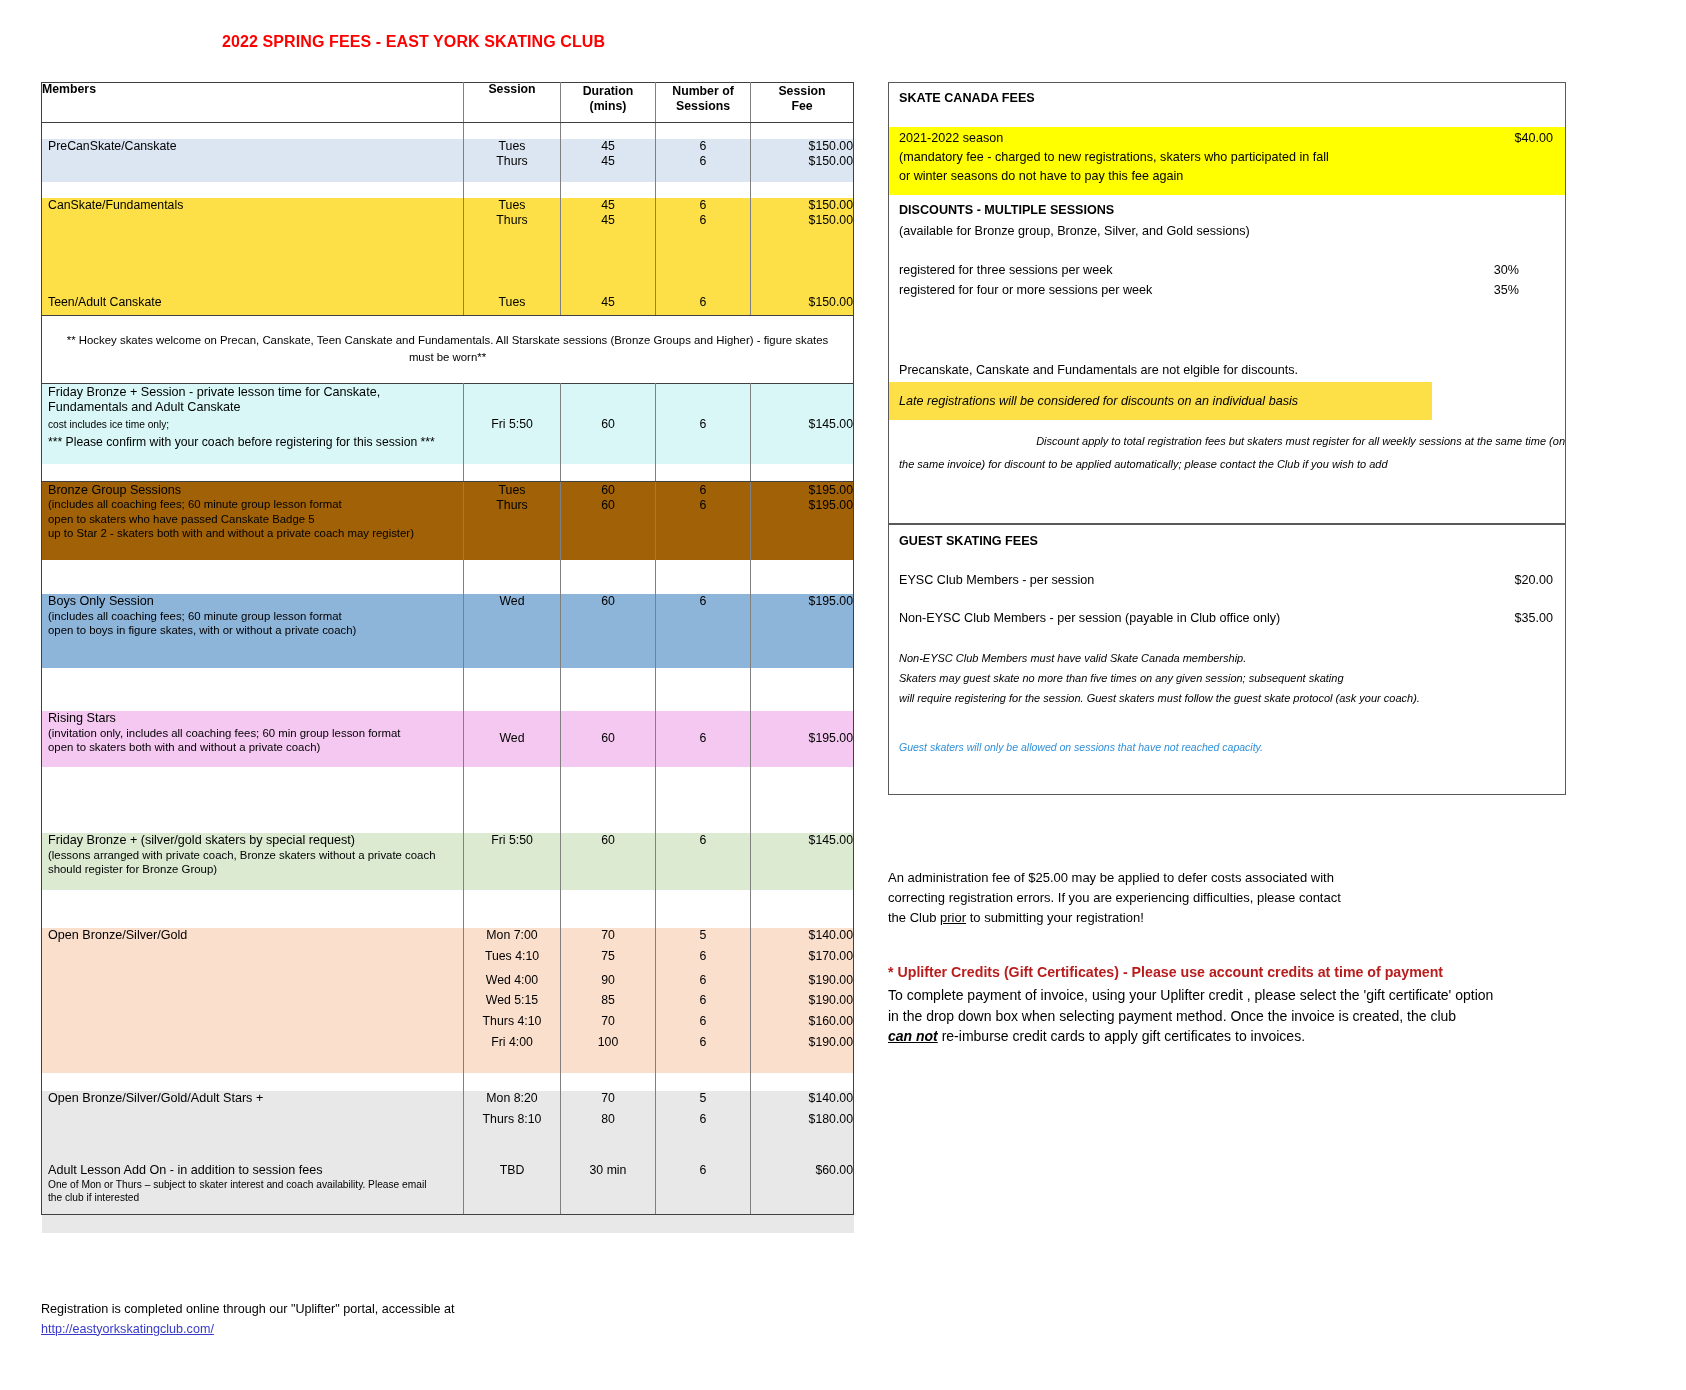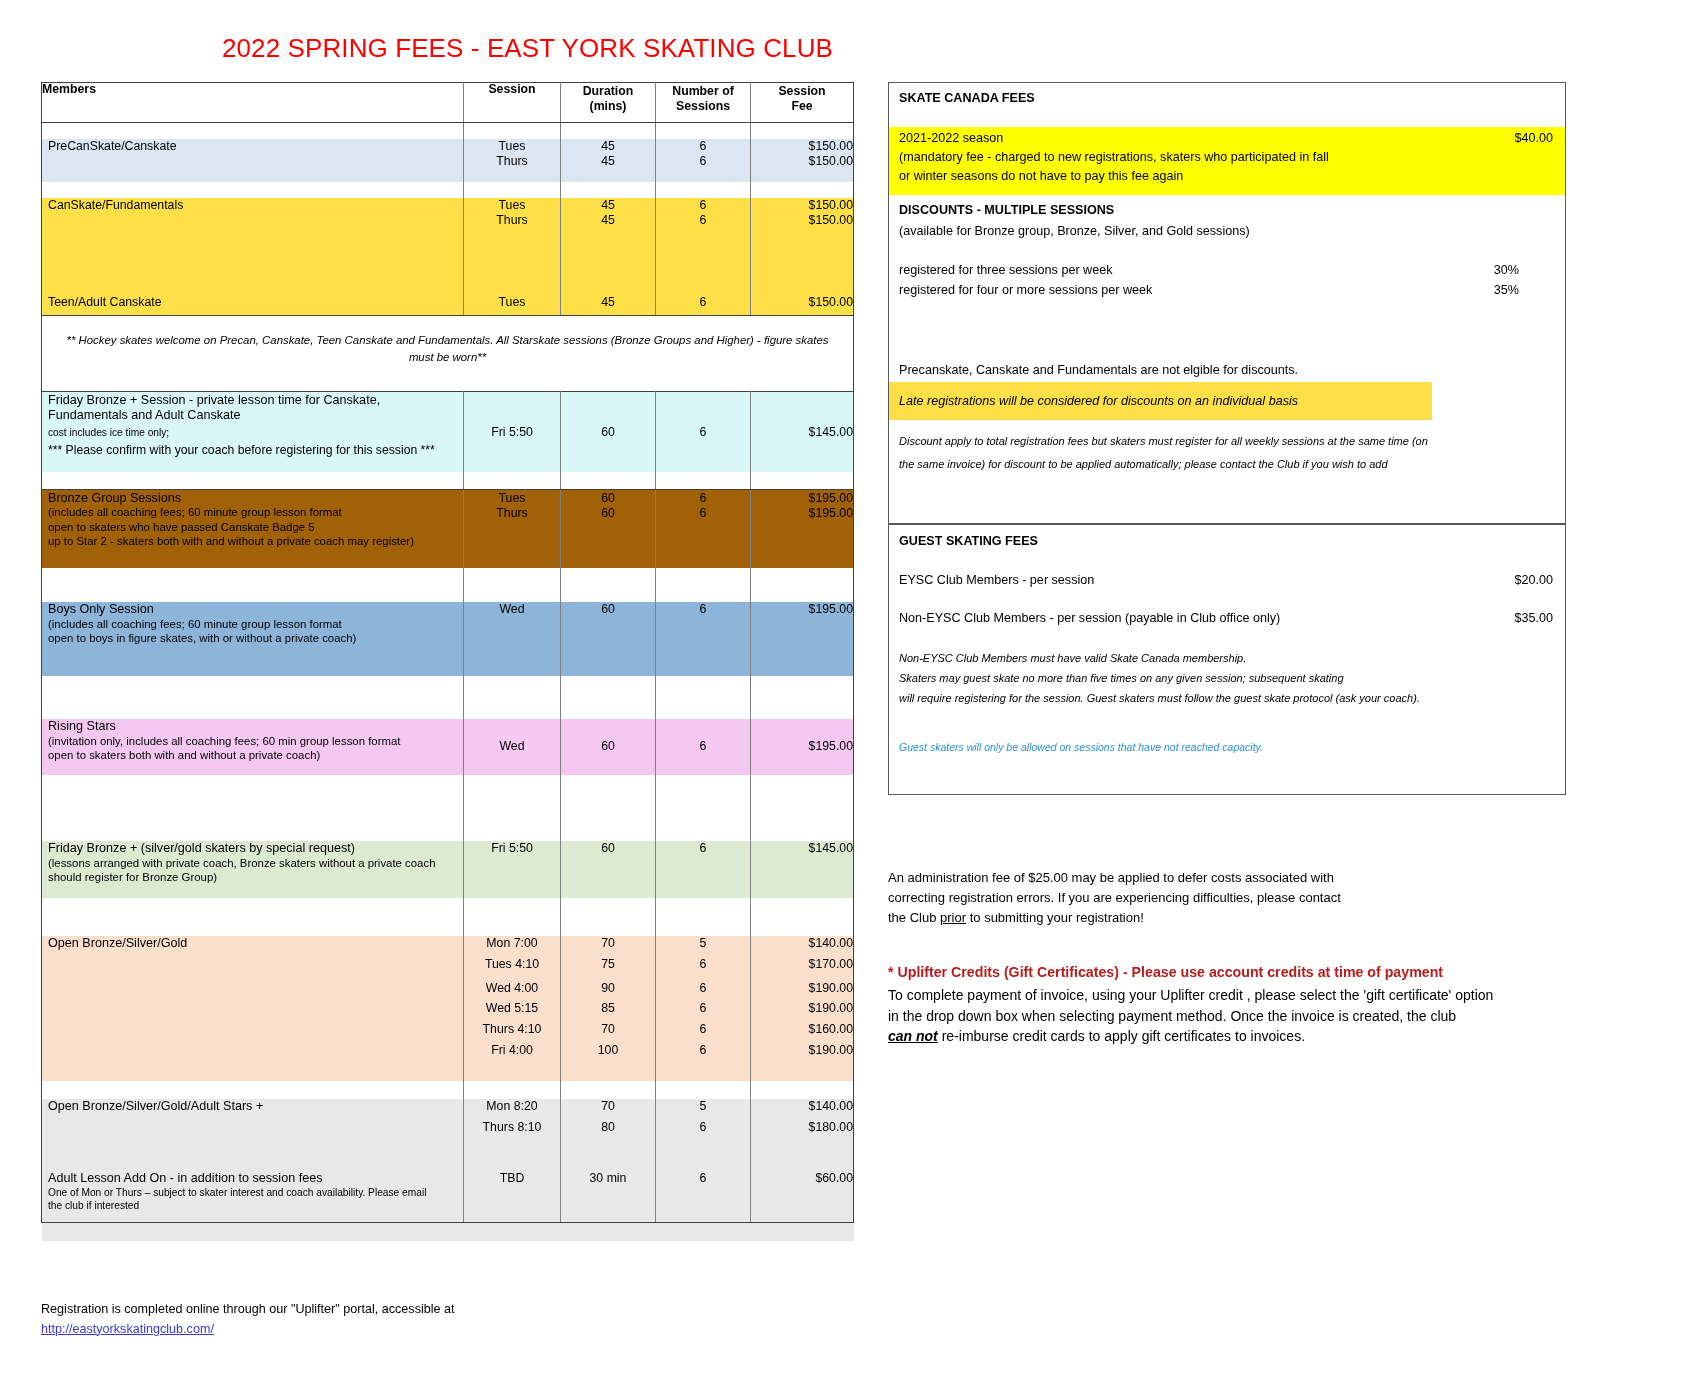--- a/index.html
+++ b/index.html
@@ -19,22 +19,22 @@
     position: relative;
     width: 1686px;
     height: 1390px;
   }
 
   
   .doc-title {
     position: absolute;
     left: 222px;
     top: 33px;
-    font-size: 26px;
-    font-weight: normal;
+    font-size: 16px;
+    font-weight: bold;
     color: #ff0000;
     letter-spacing: 0.1px;
     white-space: nowrap;
   }
 
   
   .left-table {
     position: absolute;
     left: 41px;
     top: 82px;
@@ -297,21 +297,21 @@
         <span class="val-line">45</span>
       </td>
       <td class="bd-r-thin bd-b fill-tan ctr">
         <span class="val-line">6</span>
       </td>
       <td class="bd-r bd-b fill-tan rt">
         <span class="val-line">$150.00</span>
       </td>
     </tr>
 
-    <tr class="note-row" style="height:76px;font-style:italic;">
+    <tr class="note-row" style="height:68px;">
       <td class="bd-l bd-r" colspan="5">
         <span>** Hockey skates welcome on Precan, Canskate, Teen Canskate and Fundamentals. All Starskate sessions (Bronze Groups and Higher) - figure skates</span><br>
         <span>must be worn**</span>
       </td>
     </tr>
 
     <tr style="height:80px;">
       <td class="bd-l bd-t bd-r-thin fill-cyan">
         <span class="line cat-title">Friday Bronze + Session - private lesson time for Canskate,</span>
         <span class="line cat-title">Fundamentals and Adult Canskate</span>
@@ -602,21 +602,21 @@
     <div class="rb-row" style="top:280px;">
       <span class="rb-label">Precanskate, Canskate and Fundamentals are not elgible for discounts.</span>
     </div>
 
     <div class="hl-orange" style="position:absolute;left:0;top:299px;width:543px;height:38px;">
       <div class="rb-row" style="top:12px;">
         <span class="rb-label" style="font-style:italic;">Late registrations will be considered for discounts on an individual basis</span>
       </div>
     </div>
 
-    <div class="rb-row" style="top:352px;">
+    <div class="rb-row" style="top:352px;justify-content:flex-end;">
       <span class="rb-ital">Discount apply to total registration fees but skaters must register for all weekly sessions at the same time (on</span>
     </div>
     <div class="rb-row" style="top:375px;">
       <span class="rb-ital">the same invoice) for discount to be applied automatically; please contact the Club if you wish to add</span>
     </div>
   </div>
 
   <div class="right-box" id="guest-box">
     <div class="rb-row" style="top:9px;">
       <span class="rb-head">GUEST SKATING FEES</span>

